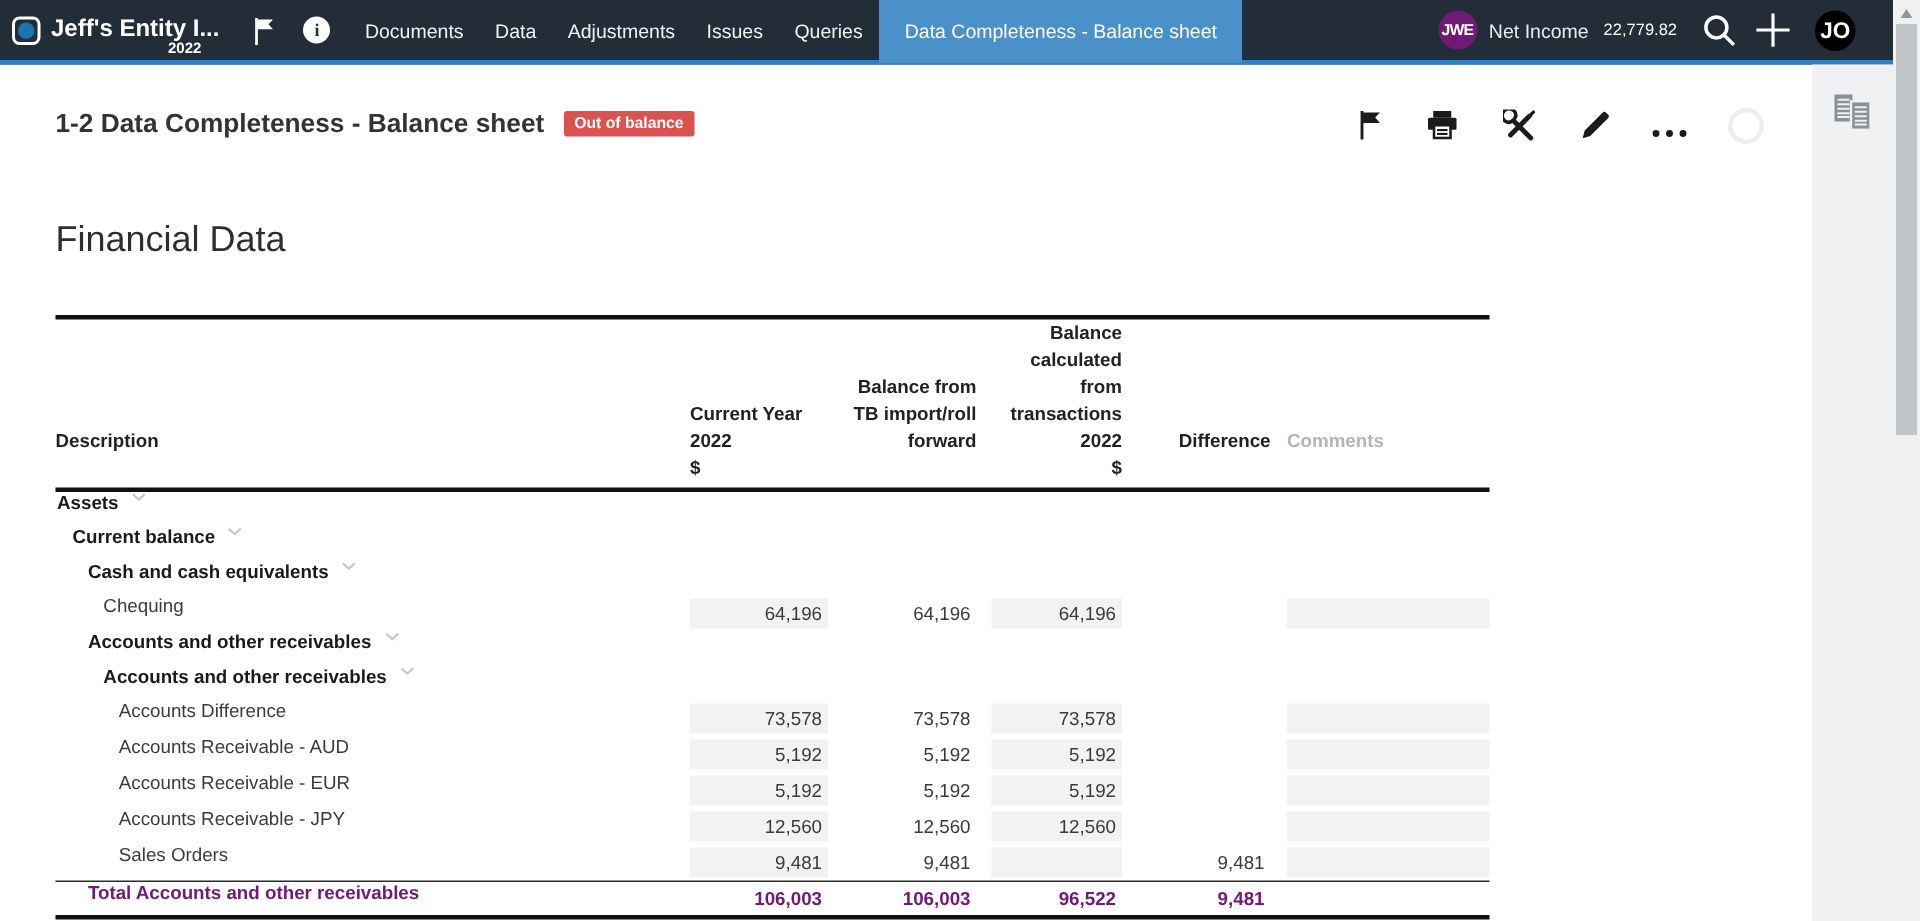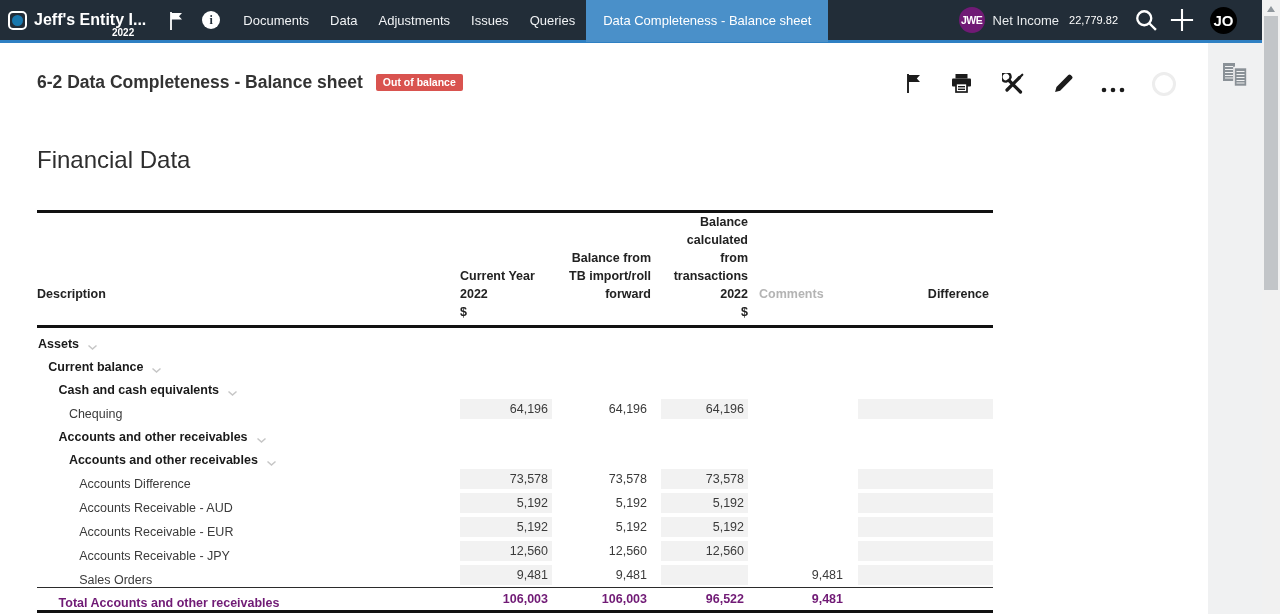--- a/index.html
+++ b/index.html
@@ -67,21 +67,21 @@
   .c.desc { flex:1; min-width:0; }
   .c.c1 { width:96px; text-align:left; padding-right:4px; }
   .c.c2 { width:99px; text-align:right; padding-right:4px; }
   .c.c3 { width:91px; margin-left:6px; text-align:right; padding-right:4px; }
   .c.c4 { width:99px; text-align:right; padding-right:4px; }
   .c.c5 { width:137px; margin-left:5px; padding-left:2px; }
   .th.c5 { color:#b4b4b4; }
   
   .trow { display:flex; height:24px; color:#3b3b3b; }
   .trow.group { height:23px; font-weight:bold; color:#1a1a1a; }
-  .trow .desc { display:flex; align-items:flex-end; }
+  .trow .desc { display:flex; align-items:flex-start; }
   .trow .desc .chev { margin-left:8px; display:flex; align-items:center; cursor:pointer; }
   .trow .c { display:flex; }
   .trow .c .bg { flex:1; align-self:stretch; margin:2px 0; display:flex; align-items:center;
     justify-content:flex-end; padding-right:4px; }
   .trow .c.c5 .bg { justify-content:flex-start; padding-left:4px; }
   .trow .c.gray .bg { background:#f2f2f2; }
   .trow.total { height:26px; border-top:1px solid #2b2b2b; border-bottom:3px solid #111;
     font-weight:bold; color:#701a75; }
 </style>
 </head>
@@ -125,21 +125,21 @@
     <div class="tb-icon plus-tb">
       <svg width="28" height="28" viewBox="0 0 24 24" stroke="#fff" stroke-width="1.8">
           <path d="M12 2.5v19M2.5 12h19"></path>
         </svg>
     </div>
     <div class="avatar">JO</div>
   </div>
 </div>
 
 <div class="page-header">
-  <div class="page-title">6-2 Data Completeness - Balance sheet</div>
+  <div class="page-title">1-2 Data Completeness - Balance sheet</div>
   <div class="status-badge">Out of balance</div>
 </div>
 
 <div class="hicon" style="left:905px;">
   <svg width="17" height="21" viewBox="0 0 17 21">
       <path d="M3 1v19" stroke="#1b1b1b" stroke-width="1.9"></path>
       <path d="M3 2h12l-3.2 3.4L15 9H3z" fill="#1b1b1b"></path>
     </svg>
 </div>
 <div class="hicon" style="left:950px;">
@@ -196,22 +196,22 @@
 $</div>
     <div class="c c2 th pad">Balance from
 TB import/roll
 forward</div>
     <div class="c c3 th">Balance
 calculated
 from
 transactions
 2022
 $</div>
+    <div class="c c4 th pad">Difference</div>
     <div class="c c5 th pad">Comments</div>
-    <div class="c c4 th pad">Difference</div>
   </div>
   <div id="table-body">
       <div class="trow group">
         <div class="c desc" style="padding-left: 1px;">
           <span>Assets</span>
           <span class="chev">
             <svg width="11" height="7" viewBox="0 0 11 7" fill="none" stroke="#c6c6c6" stroke-width="1.5">
               <path d="M1.5 1.5 L5.5 5 L9.5 1.5"></path>
             </svg>
           </span>

